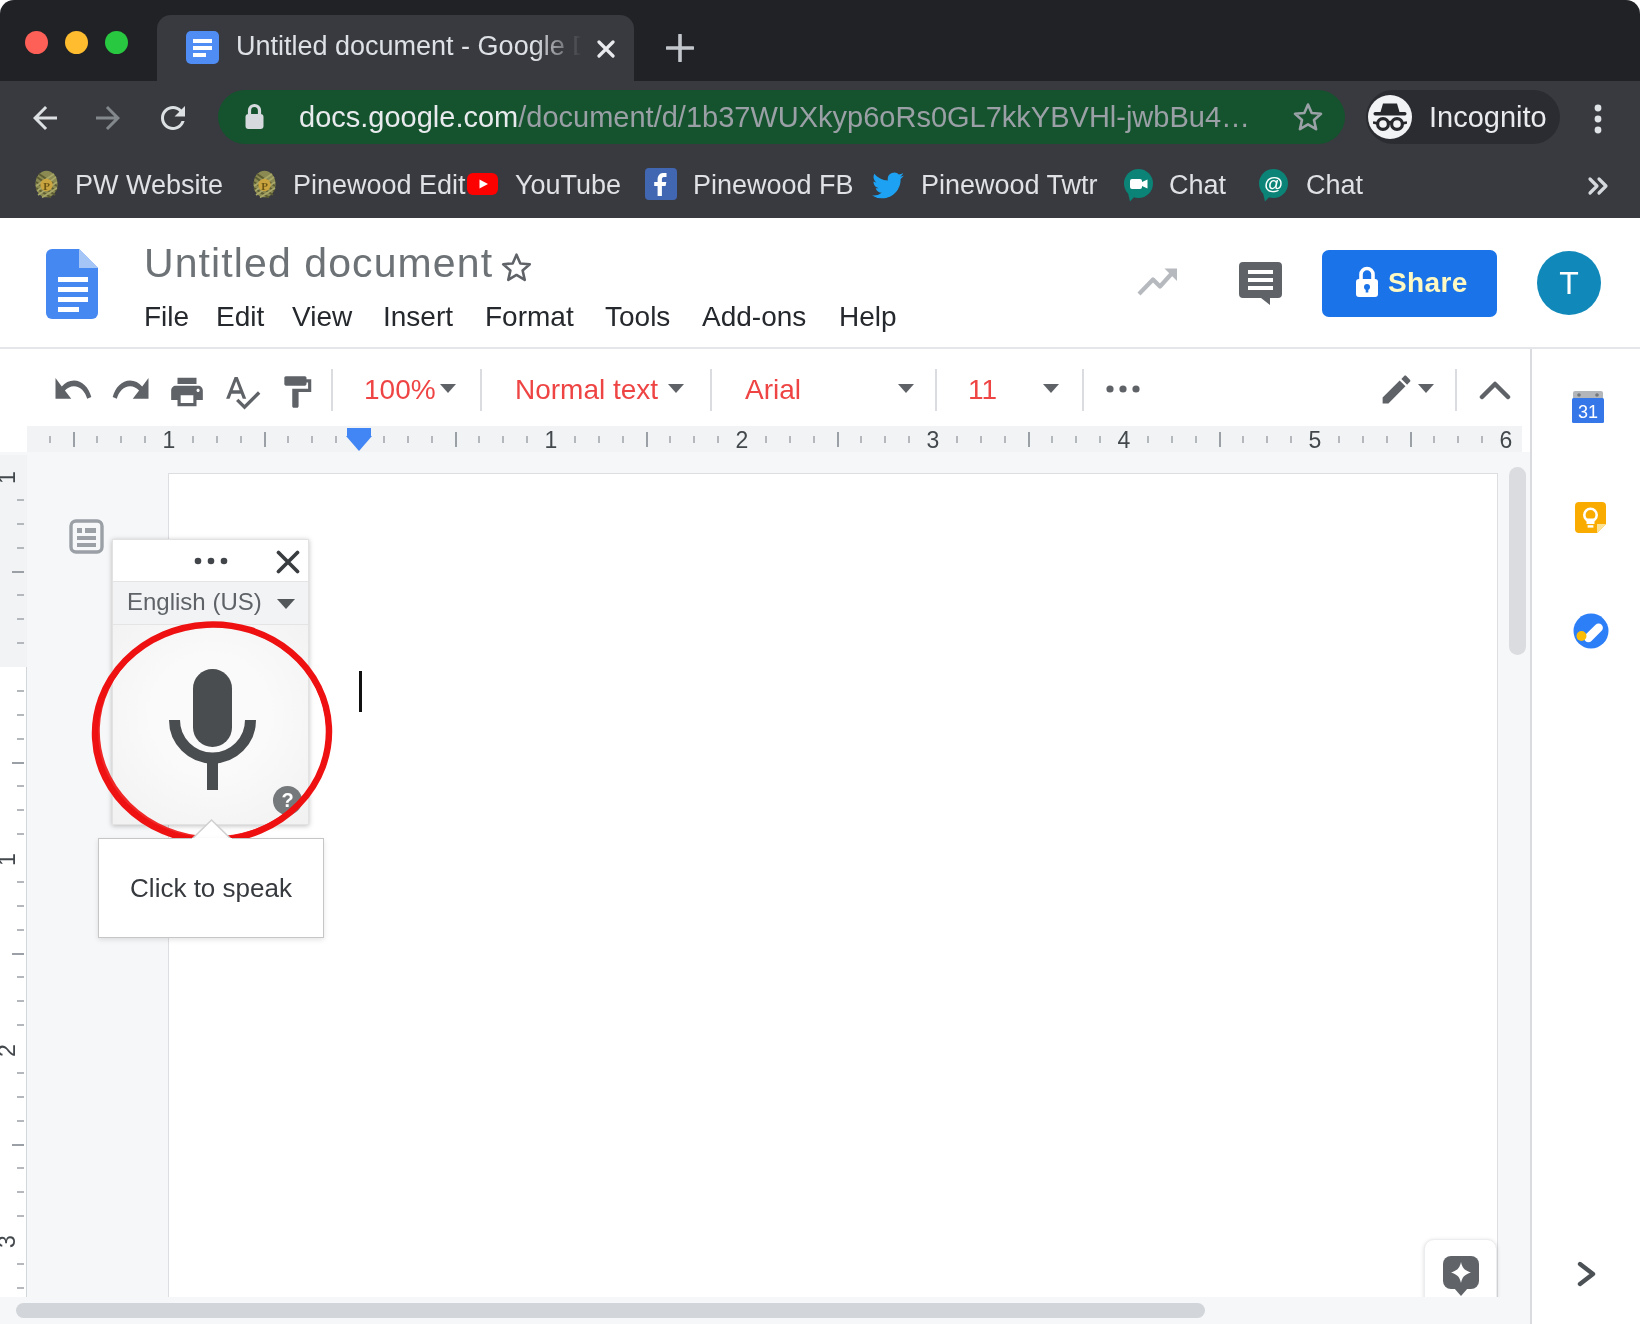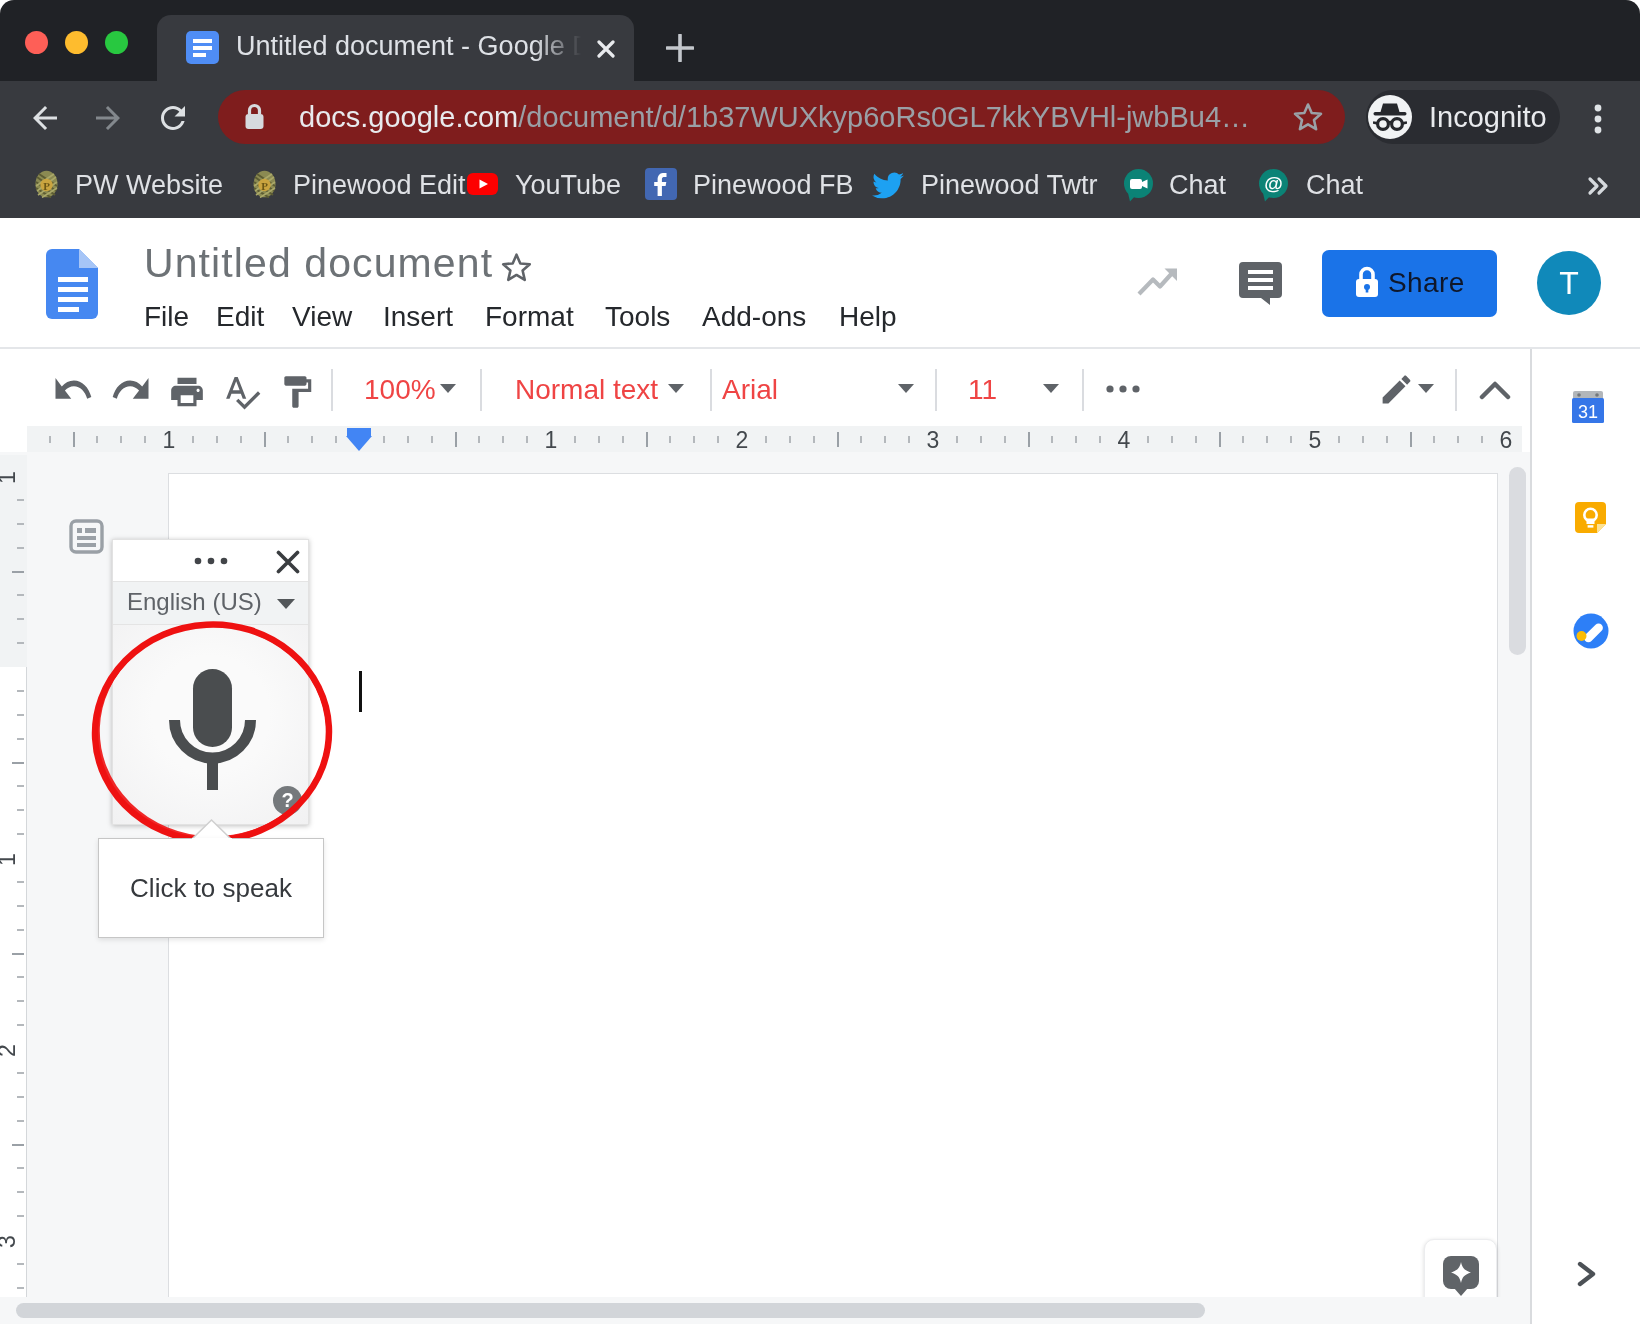--- a/index.html
+++ b/index.html
@@ -4,21 +4,21 @@
 * { margin:0; padding:0; box-sizing:border-box; }
 html,body { width:1640px; height:1324px; background:#fff; }
 body { font-family:"Liberation Sans", sans-serif; position:relative; overflow:hidden; }
 .abs { position:absolute; }
 #app { position:absolute; left:0; top:0; width:1640px; height:1324px; overflow:hidden; }
 
 #frame { left:0; top:0; width:1640px; height:81px; background:#202226; border-radius:14px 14px 0 0; }
 .light { width:23px; height:23px; border-radius:50%; top:30.5px; }
 #tab { left:157px; top:15px; width:477px; height:66px; background:#383a3f; border-radius:14px 14px 0 0; }
 #chrometools { left:0; top:81px; width:1640px; height:81px; background:#383a3f; }
-#urlbar { left:218px; top:9px; width:1127px; height:54px; background:#7f1d1d; border-radius:27px; }
+#urlbar { left:218px; top:9px; width:1127px; height:54px; background:#14532d; border-radius:27px; }
 #incog { left:1366px; top:9px; width:194px; height:54px; background:#2a2c31; border-radius:27px; }
 #bookmarks { left:0; top:162px; width:1640px; height:56px; background:#383a3f; }
 .bktext { color:#dfe1e5; font-size:27px; top:8px; white-space:nowrap; }
 
 #dochead { left:0; top:218px; width:1640px; height:131px; background:#fff; border-bottom:2px solid #e4e6e9; }
 #docicon { left:46px; top:31px; width:52px; height:70px; background:#4688f1; border-radius:6px; }
 #doctitle { left:144px; top:22px; font-size:41px; color:#6d7276; letter-spacing:1.1px; }
 .menuitem { top:83px; font-size:28px; color:#25282c; }
 #sharebtn { left:1322px; top:32px; width:175px; height:67px; background:#1a73e8; border-radius:7px; }
 #avatar { left:1537px; top:33px; width:64px; height:64px; border-radius:50%; background:#1089ba; color:#fff; font-size:32px; text-align:center; line-height:64px; }
@@ -194,21 +194,21 @@
         <rect x="9" y="16" width="25" height="4" fill="#fff"></rect>
         <rect x="9" y="24" width="25" height="4" fill="#fff"></rect>
       </svg>
 <div id="sharebtn" class="abs">
 <svg class="abs" style="left:32px;top:16px;" width="26" height="33" viewBox="0 0 26 33">
           <rect x="2" y="13" width="22" height="18" rx="3" fill="#fff"></rect>
           <path d="M7 13 V8.5 A6 6 0 0 1 19 8.5 V13" stroke="#fff" stroke-width="3.6" fill="none"></path>
           <circle cx="13" cy="21" r="3" fill="#1a73e8"></circle>
           <rect x="11.7" y="21" width="2.6" height="5.5" fill="#1a73e8"></rect>
         </svg>
-<div class="abs" style="left:66px;top:17px;font-size:28px;font-weight:400;color:#0f172a;letter-spacing:0.4px;">Share</div>
+<div class="abs" style="left:66px;top:17px;font-size:28px;font-weight:700;color:#fef9c3;letter-spacing:0.4px;">Share</div>
 </div>
 <div id="avatar" class="abs">T</div>
 </div>
 <div id="dtoolbar" class="abs">
 <svg class="abs" style="left:52px;top:11px;z-index:2;" width="42" height="62" viewBox="0 0 42 62">
         <g transform="scale(1.75,2.3)">
           <path d="M12.5 8c-2.65 0-5.05.99-6.9 2.6L2 7v9h9l-3.62-3.62c1.39-1.16 3.16-1.88 5.12-1.88 3.54 0 6.55 2.31 7.6 5.5l2.37-.78C21.08 11.03 17.15 8 12.5 8z" fill="#5f6368"></path>
         </g>
       </svg>
 <svg class="abs" style="left:110px;top:11px;z-index:2;" width="42" height="62" viewBox="0 0 42 62">
@@ -225,21 +225,21 @@
 <svg class="abs" style="left:278px;top:22px;z-index:2;" width="38" height="38" viewBox="0 0 24 24">
         <path d="M18 4V3c0-.55-.45-1-1-1H5c-.55 0-1 .45-1 1v4c0 .55.45 1 1 1h12c.55 0 1-.45 1-1V6h1v4H9v11c0 .55.45 1 1 1h2c.55 0 1-.45 1-1v-9h8V4h-3z" fill="#5f6368"></path>
       </svg>
 <div class="abs dsep" style="left:331px;"></div>
 <div class="abs dtext" style="left:364px;">100%</div>
 <div class="abs caret" style="left:440px;"></div>
 <div class="abs dsep" style="left:480px;"></div>
 <div class="abs dtext" style="left:515px;">Normal text</div>
 <div class="abs caret" style="left:668px;"></div>
 <div class="abs dsep" style="left:710px;"></div>
-<div class="abs dtext" style="left:722px;">Arial</div>
+<div class="abs dtext" style="left:745px;">Arial</div>
 <div class="abs caret" style="left:898px;"></div>
 <div class="abs dsep" style="left:935px;"></div>
 <div class="abs dtext" style="left:968px;">11</div>
 <div class="abs caret" style="left:1043px;"></div>
 <div class="abs dsep" style="left:1082px;"></div>
 <svg class="abs" style="left:1105px;top:33px;" width="40" height="10" viewBox="0 0 40 10">
         <circle cx="5" cy="5" r="3.6" fill="#5f6368"></circle>
         <circle cx="18" cy="5" r="3.6" fill="#5f6368"></circle>
         <circle cx="31" cy="5" r="3.6" fill="#5f6368"></circle>
       </svg>

